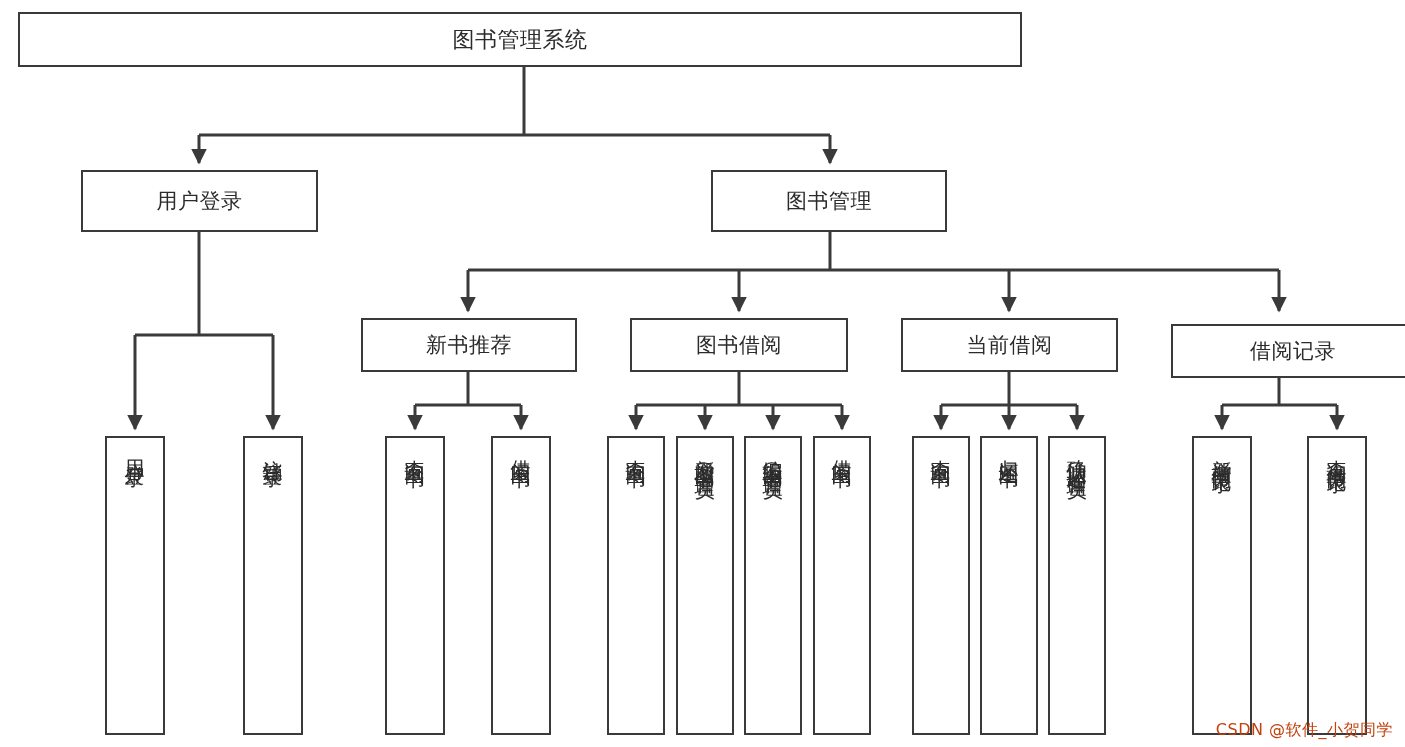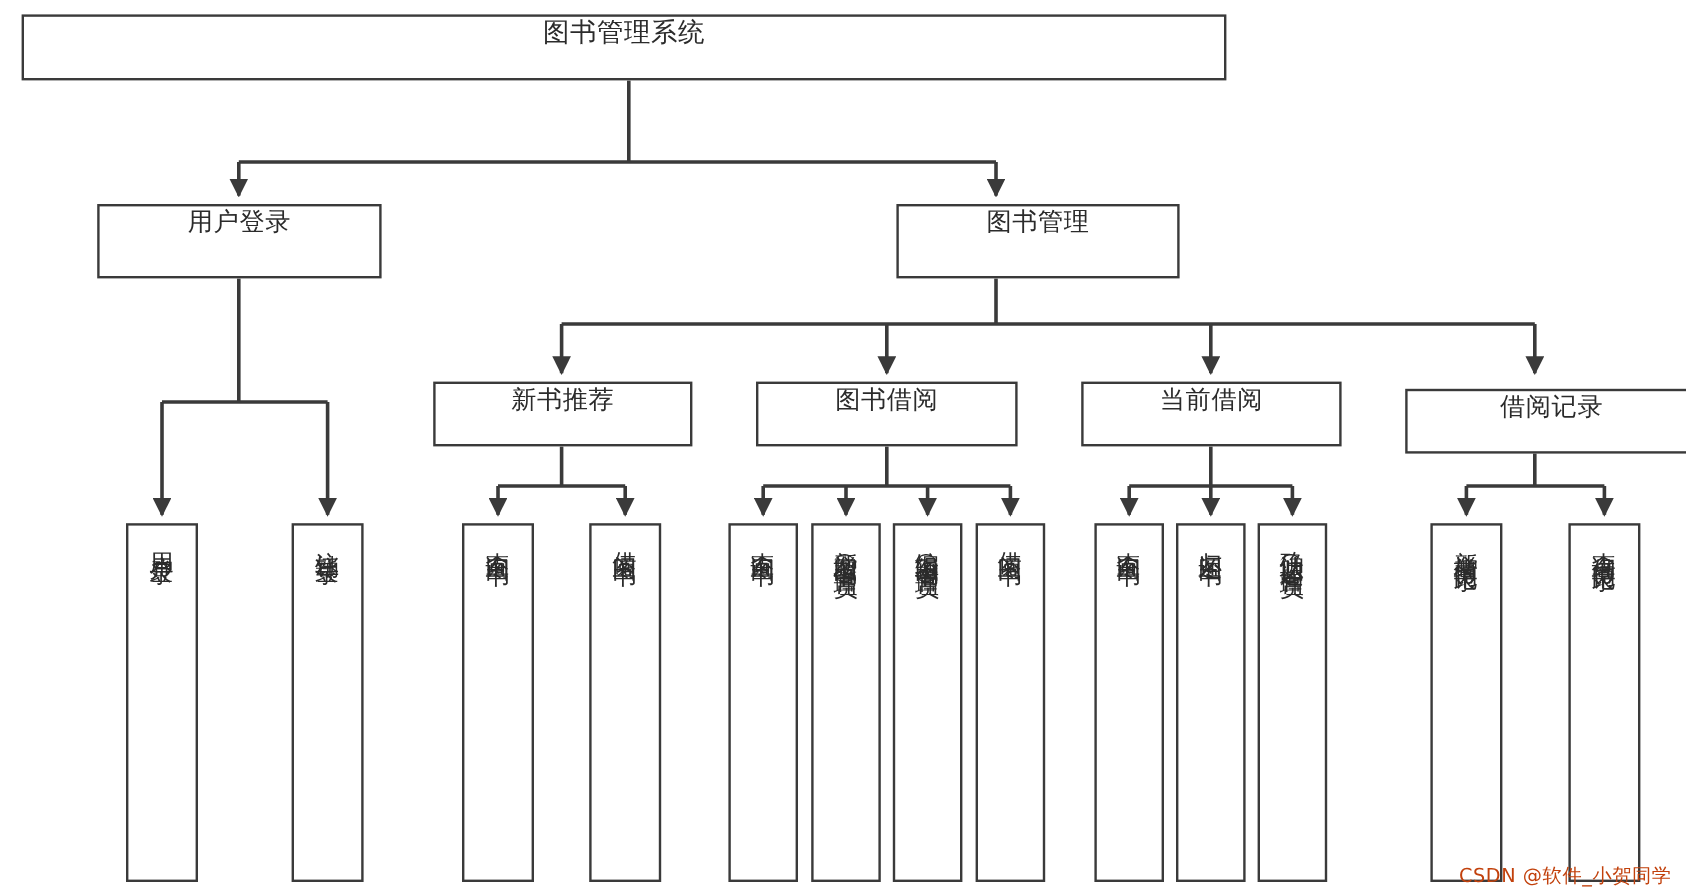--- a/index.html
+++ b/index.html
@@ -21,21 +21,21 @@
     top: 0;
     width: 1405px;
     height: 747px;
   }
   .node {
     position: absolute;
     box-sizing: border-box;
     background: #ffffff;
     border: 2px solid #3a3a3a;
     display: flex;
-    align-items: flex-start;
+    align-items: center;
     justify-content: center;
     z-index: 2;
   }
   .node-label {
     color: #2b2b2b;
     font-size: 21px;
     line-height: 1.25;
     letter-spacing: 0.5px;
     text-align: center;
     white-space: nowrap;
@@ -119,21 +119,21 @@
     </g>
   </svg>
 
   <div class="node root" style="left:18px; top:12px; width:1004px; height:55px;">
     <span class="node-label">图书管理系统</span>
   </div>
 
   <div class="node" style="left:81px; top:170px; width:237px; height:62px;">
     <span class="node-label">用户登录</span>
   </div>
-  <div class="node" style="left:711px; top:170px; width:236px; height:62px;margin-left:36px;">
+  <div class="node" style="left:711px; top:170px; width:236px; height:62px;">
     <span class="node-label">图书管理</span>
   </div>
 
   <div class="node" style="left:361px; top:318px; width:216px; height:54px;">
     <span class="node-label">新书推荐</span>
   </div>
   <div class="node" style="left:630px; top:318px; width:218px; height:54px;font-family:Liberation Serif, serif;">
     <span class="node-label">图书借阅</span>
   </div>
   <div class="node" style="left:901px; top:318px; width:217px; height:54px;">

